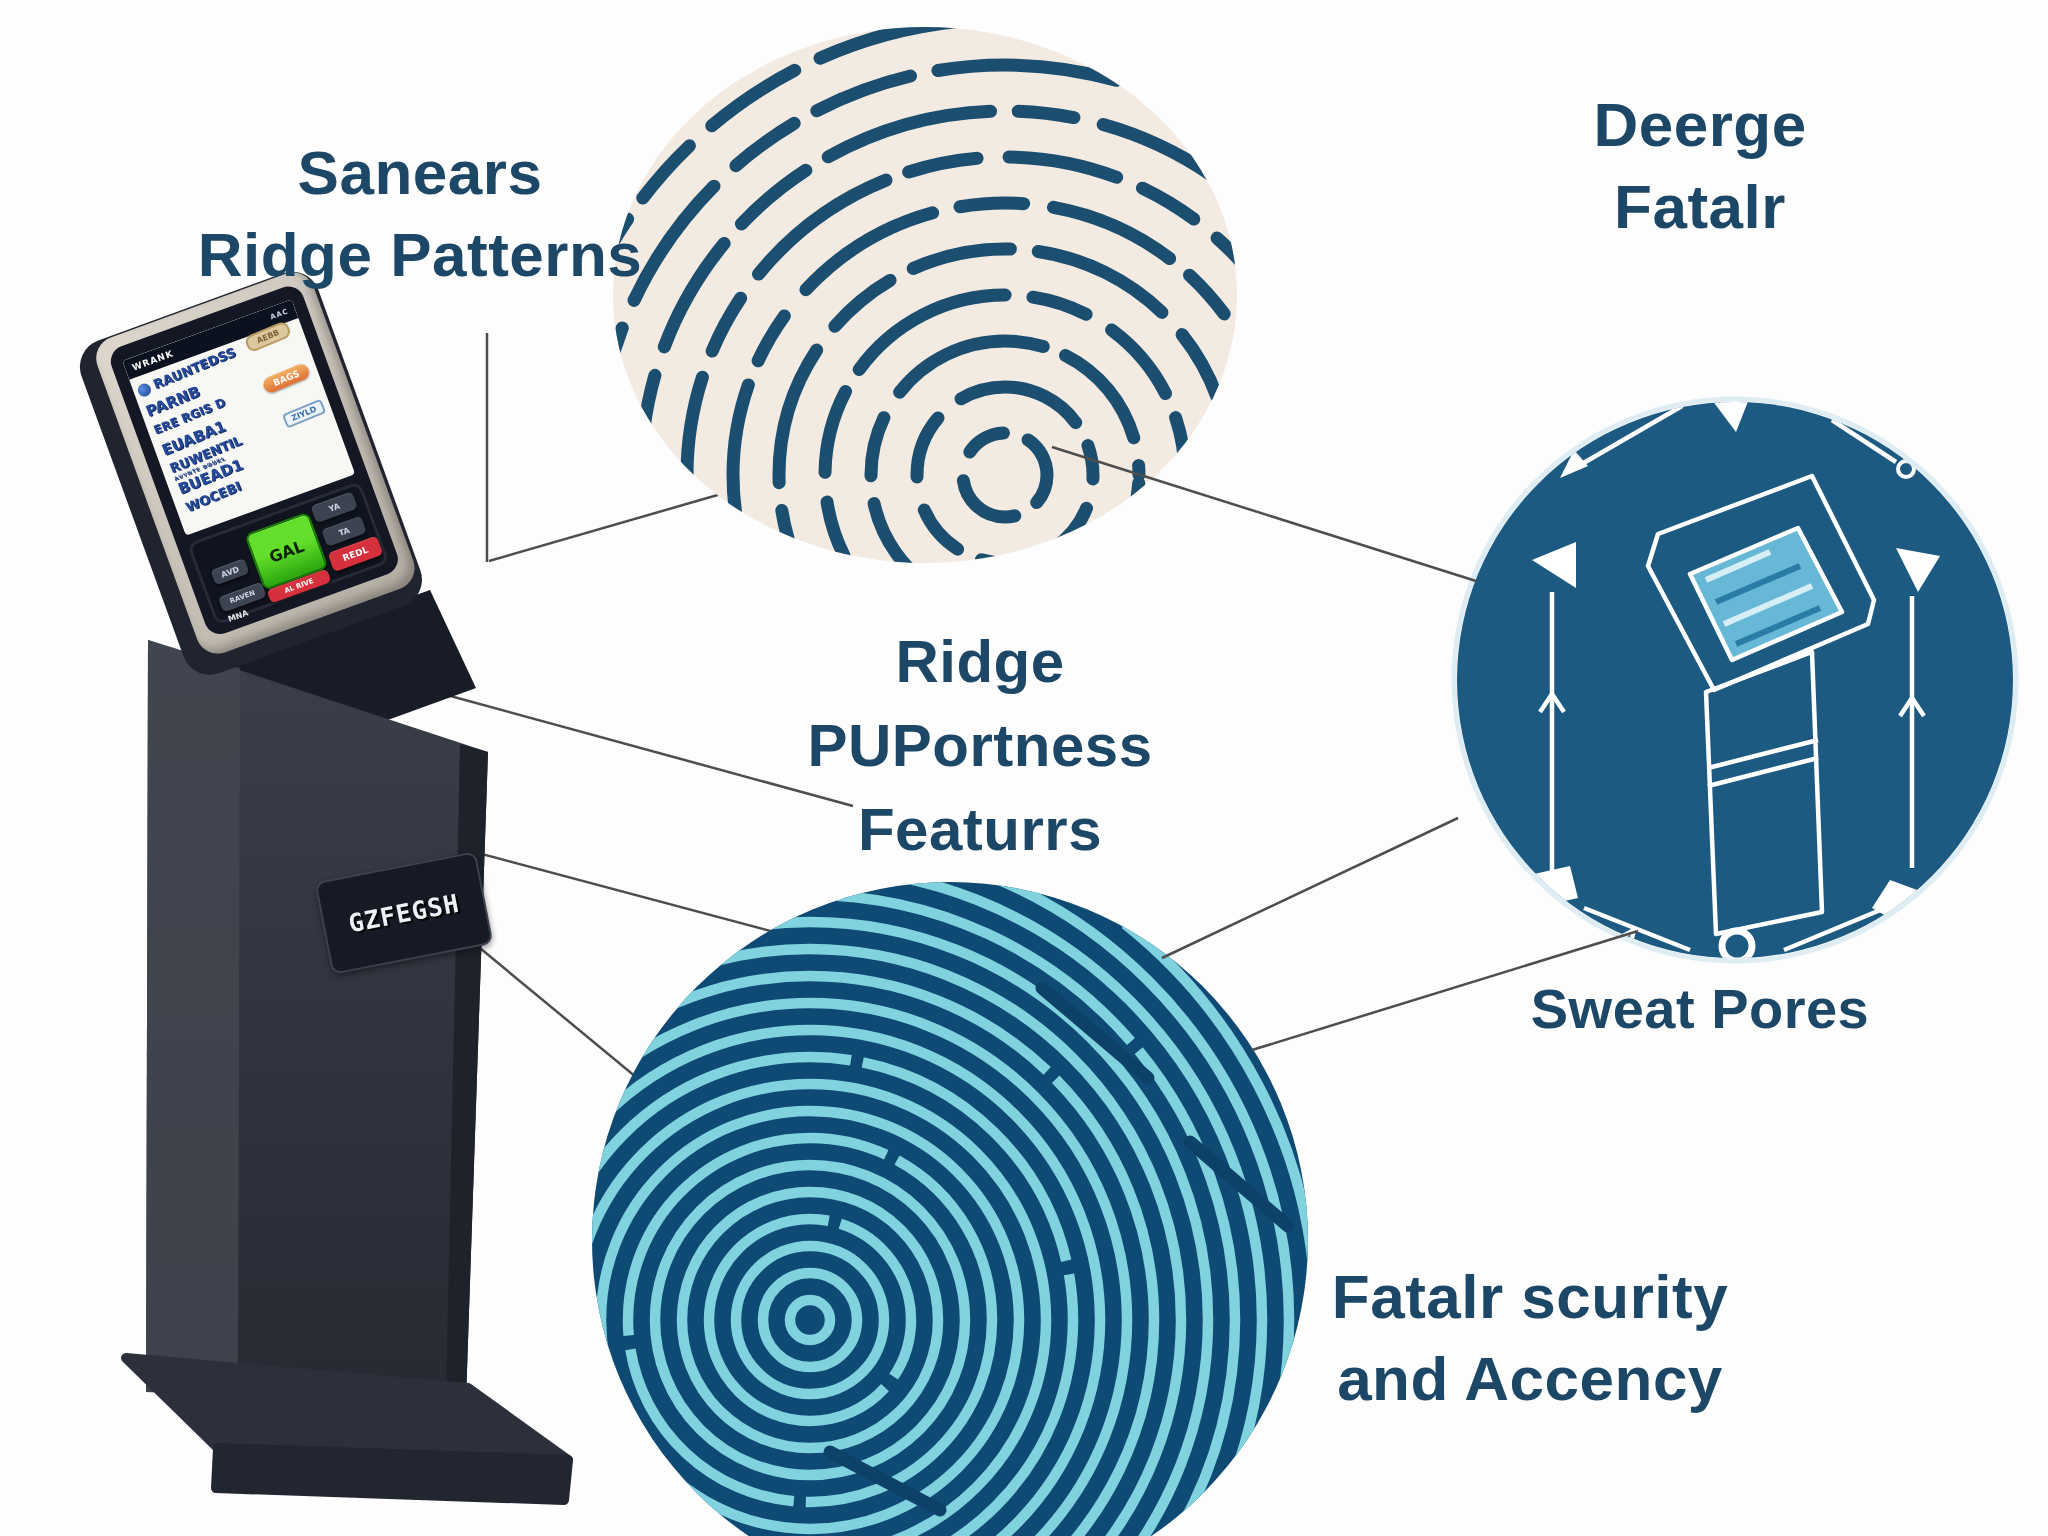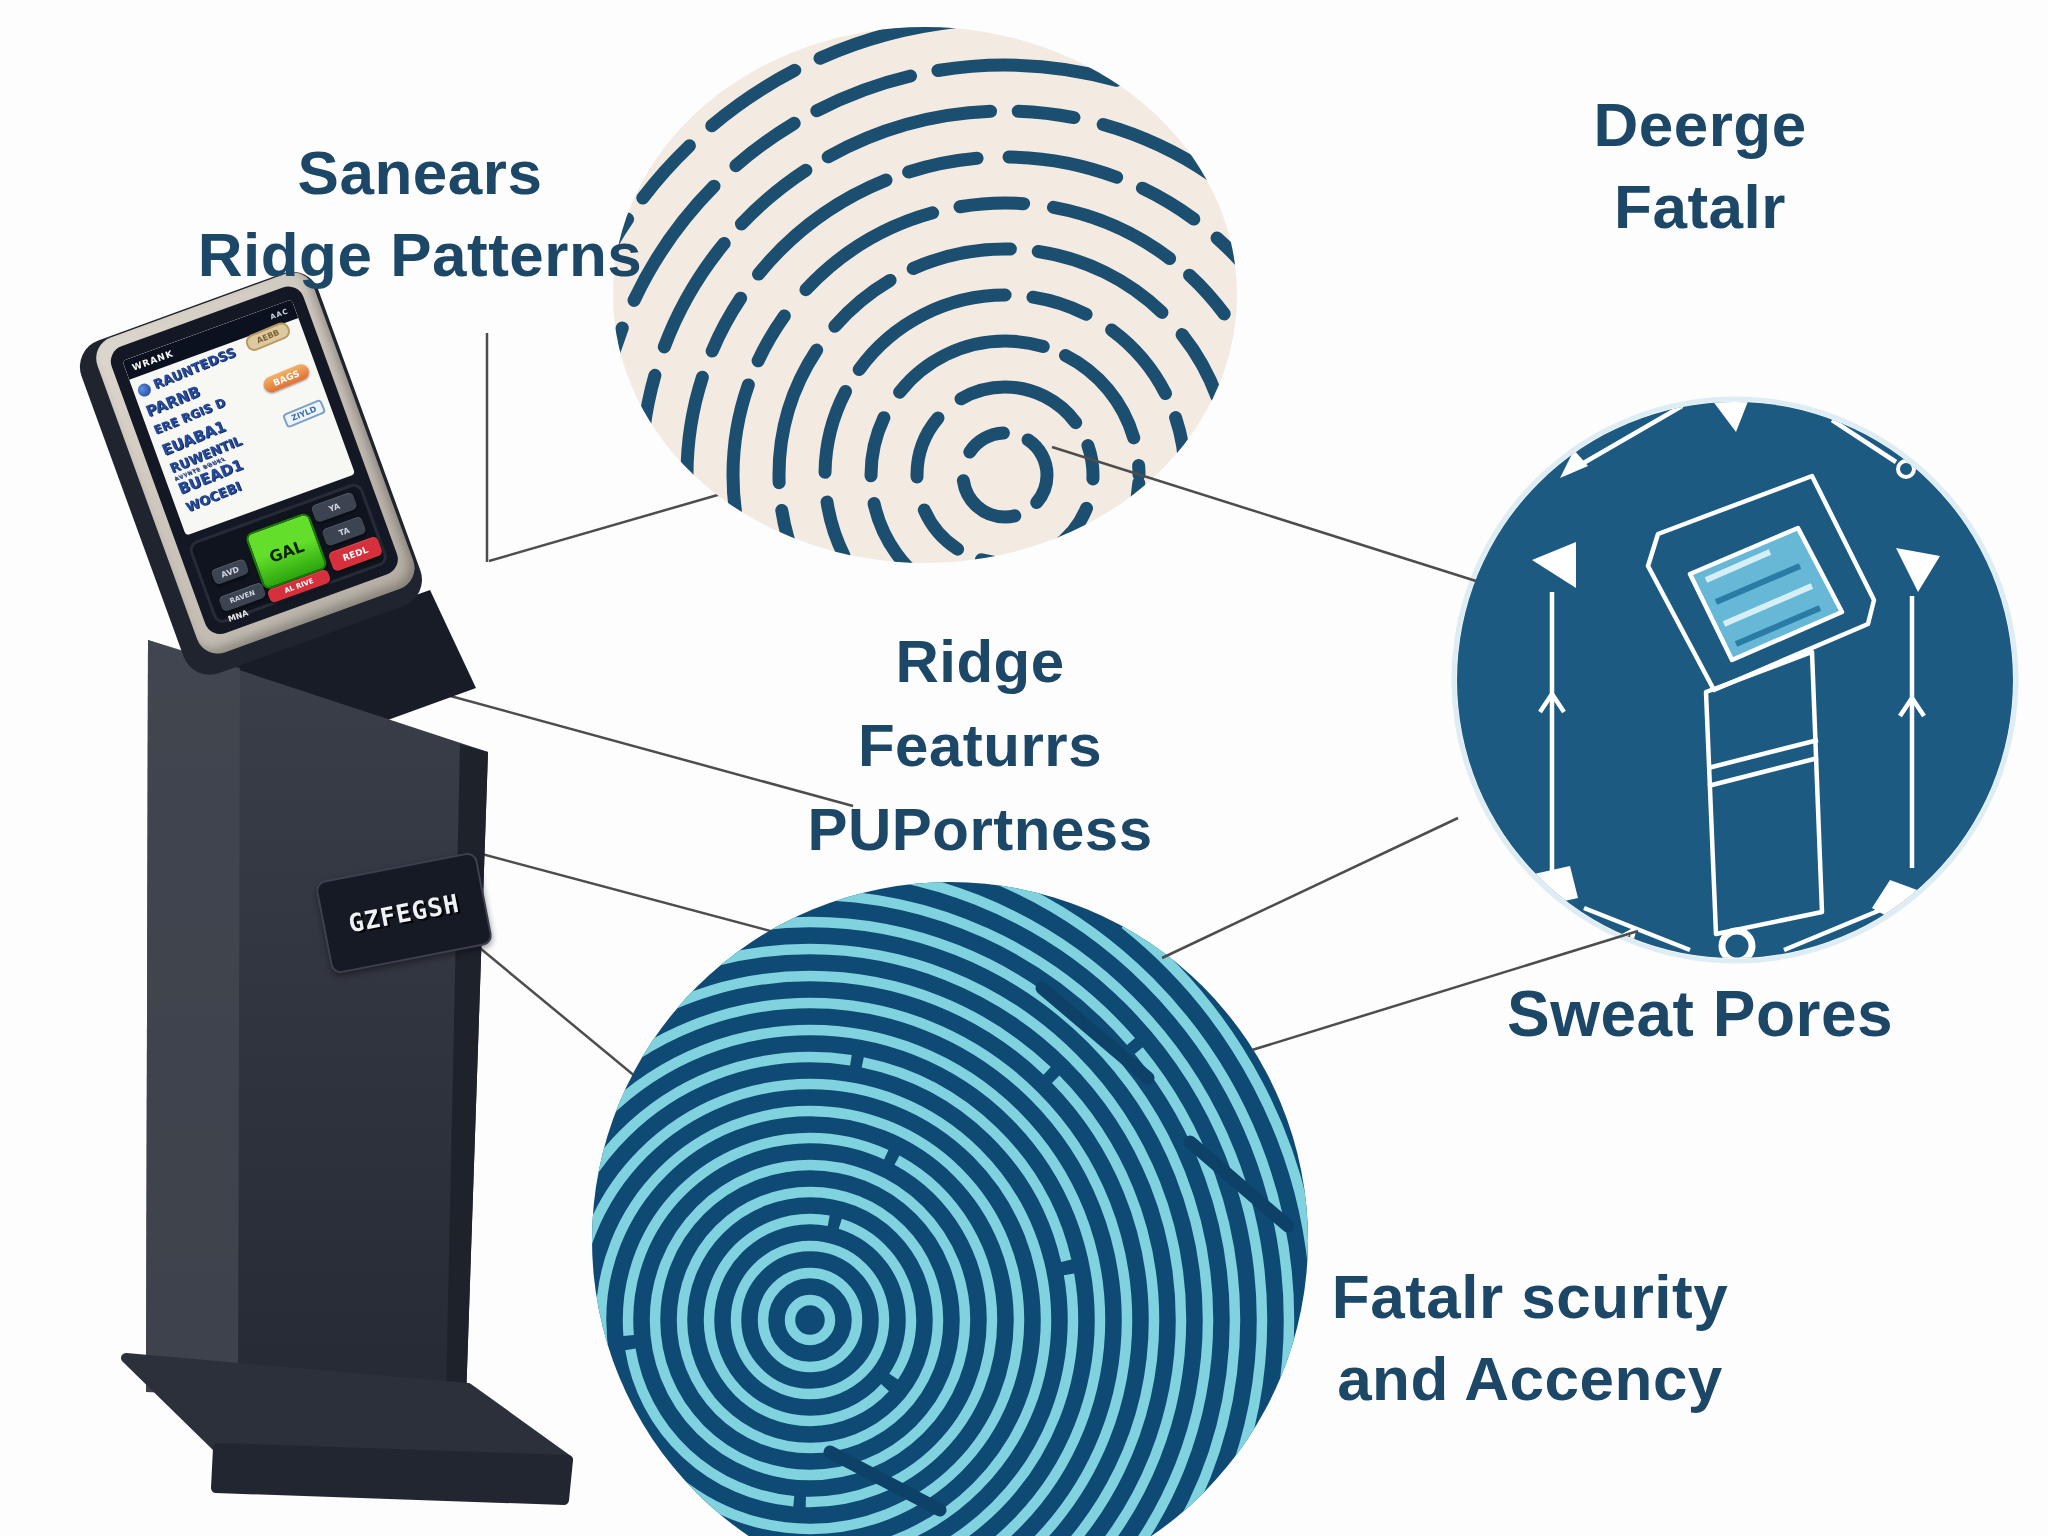--- a/index.html
+++ b/index.html
@@ -11,21 +11,21 @@
 
   
   .callout{
     position:absolute;text-align:center;color:#1d4766;
     font-weight:700;letter-spacing:0.5px;line-height:1.32;
     font-family:"Liberation Sans",sans-serif;
   }
   .lbl-ridge-patterns{left:120px;top:132px;width:600px;font-size:62px;}
   .lbl-degree{left:1430px;top:84px;width:540px;font-size:62px;}
   .lbl-puportness{left:690px;top:620px;width:580px;font-size:60px;line-height:1.4;}
-  .lbl-sweat{left:1430px;top:972px;width:540px;font-size:64px;text-align:center;}
+  .lbl-sweat{left:1430px;top:972px;width:540px;font-size:56px;text-align:center;}
   .lbl-extra{left:1230px;top:1256px;width:600px;font-size:62px;}
 
   
   .kiosk-head-back{
     position:absolute;left:72px;top:350px;width:252px;height:354px;
     transform-origin:0 0;transform:rotate(-20deg);
     background:#20242e;border-radius:28px;
   }
   .kiosk-head{
     position:absolute;left:90px;top:345px;width:230px;height:335px;
@@ -284,22 +284,22 @@
     <div>Ridge Patterns</div>
   </div>
 
   <div class="callout lbl-degree">
     <div>Deerge</div>
     <div>Fatalr</div>
   </div>
 
   <div class="callout lbl-puportness">
     <div>Ridge</div>
+    <div>PUPortness</div>
     <div>Featurrs</div>
-    <div>PUPortness</div>
   </div>
 
   <div class="callout lbl-sweat">
     <div>Sweat Pores</div>
   </div>
 
   <div class="callout lbl-extra">
     <div>Fatalr scurity</div>
     <div>and Accency</div>
   </div>

